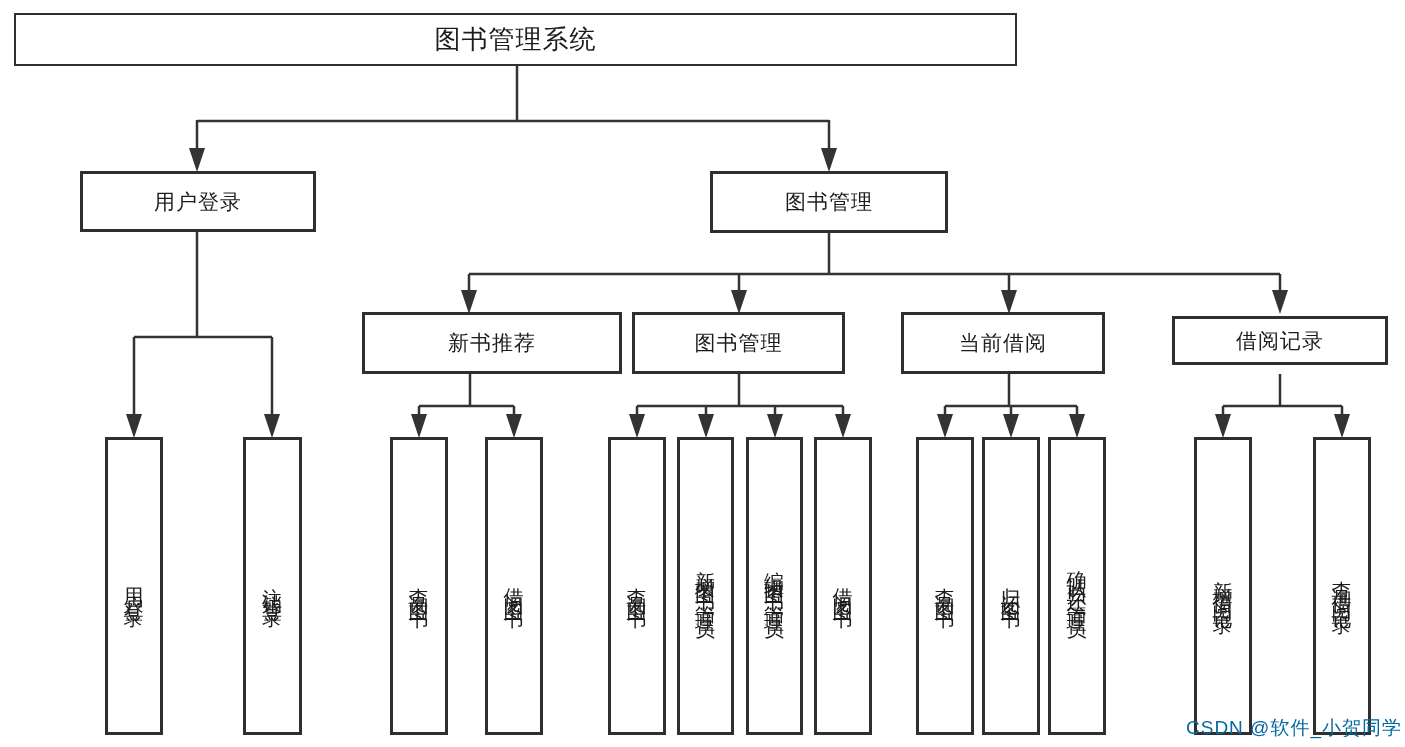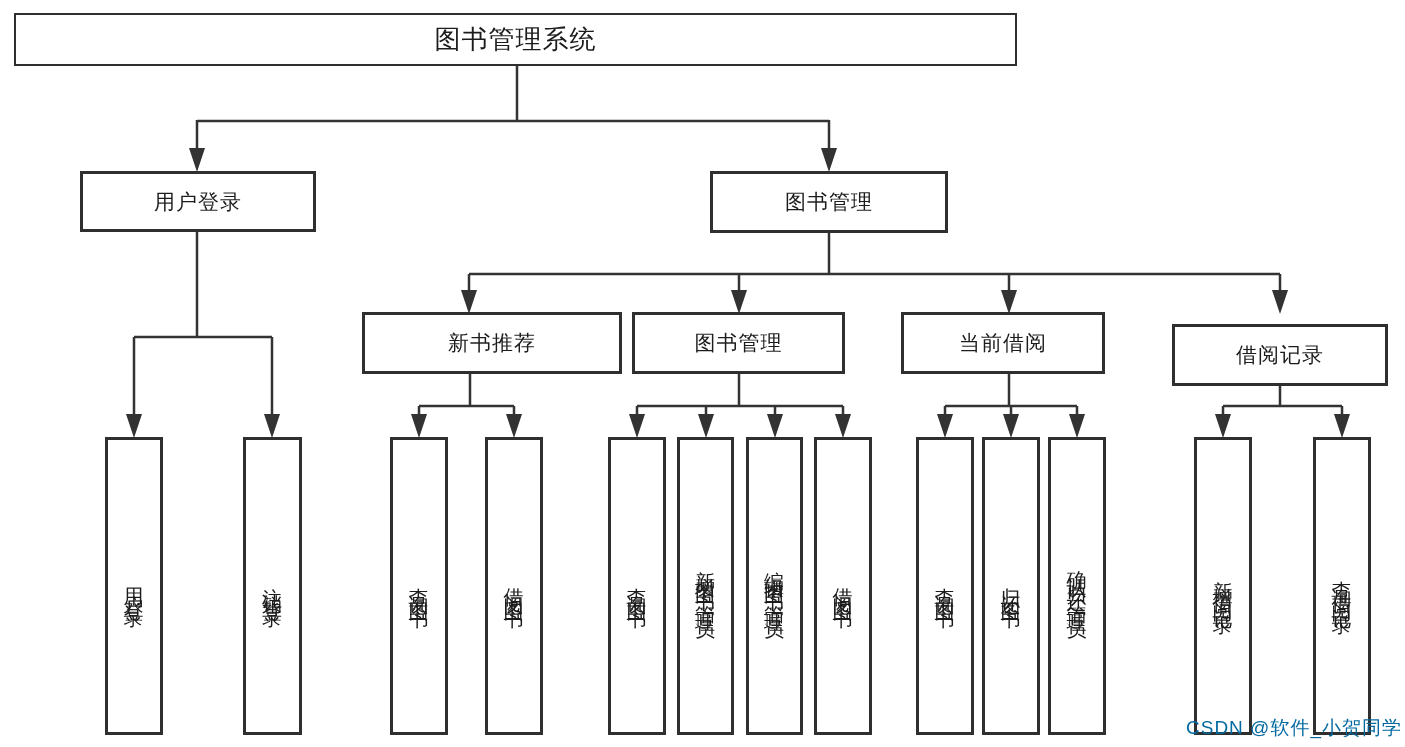--- a/index.html
+++ b/index.html
@@ -102,21 +102,21 @@
 
   <div class="node" style="left:362px;top:312px;width:260px;height:62px;">
     <span>新书推荐</span>
   </div>
   <div class="node" style="left:632px;top:312px;width:213px;height:62px;">
     <span>图书管理</span>
   </div>
   <div class="node" style="left:901px;top:312px;width:204px;height:62px;">
     <span>当前借阅</span>
   </div>
-  <div class="node" style="left:1172px;top:324px;width:216px;height:62px;text-align:right;">
+  <div class="node" style="left:1172px;top:316px;width:216px;height:49px;text-align:right;">
     <span>借阅记录</span>
   </div>
 
   <div class="leaf" style="left:105px;top:437px;width:58px;height:298px;">
     <span>用户登录</span>
   </div>
   <div class="leaf" style="left:243px;top:437px;width:59px;height:298px;">
     <span>注销登录</span>
   </div>
 

